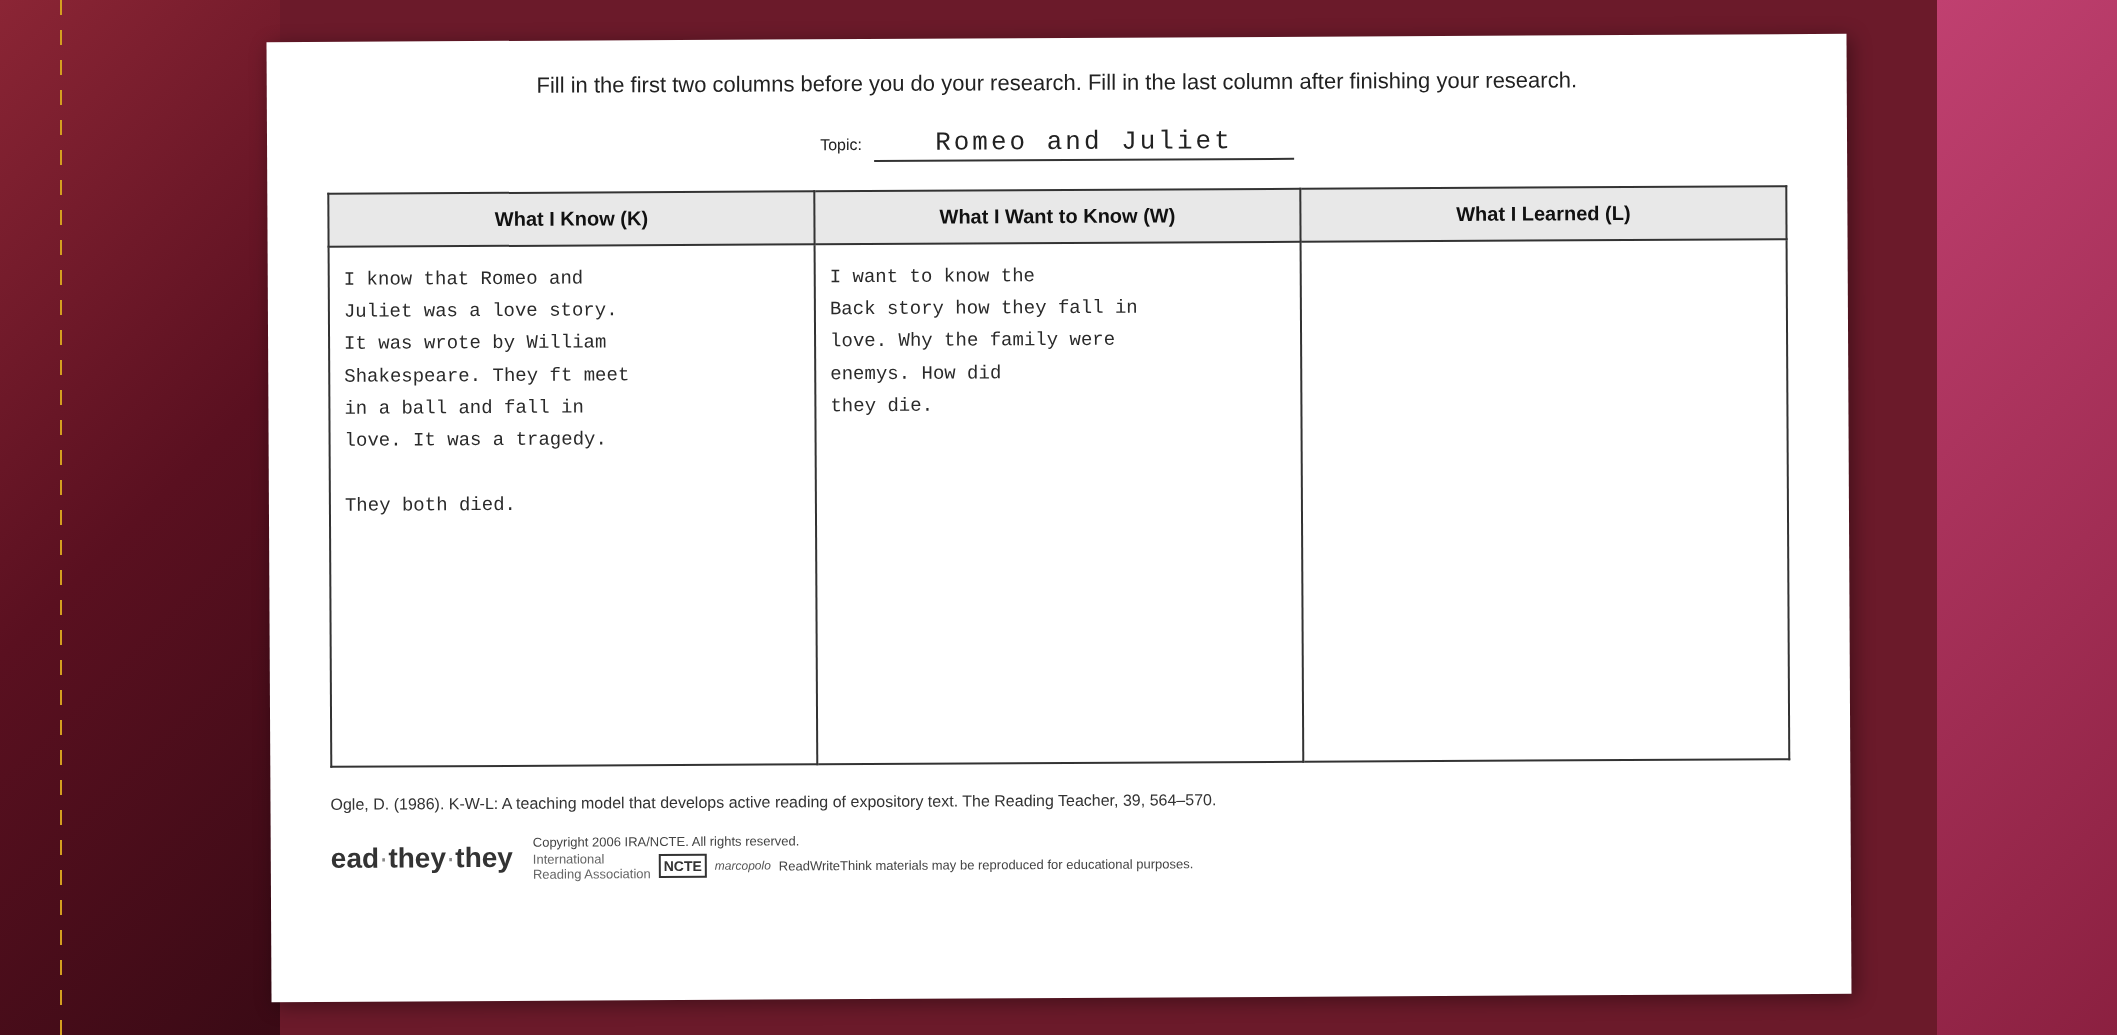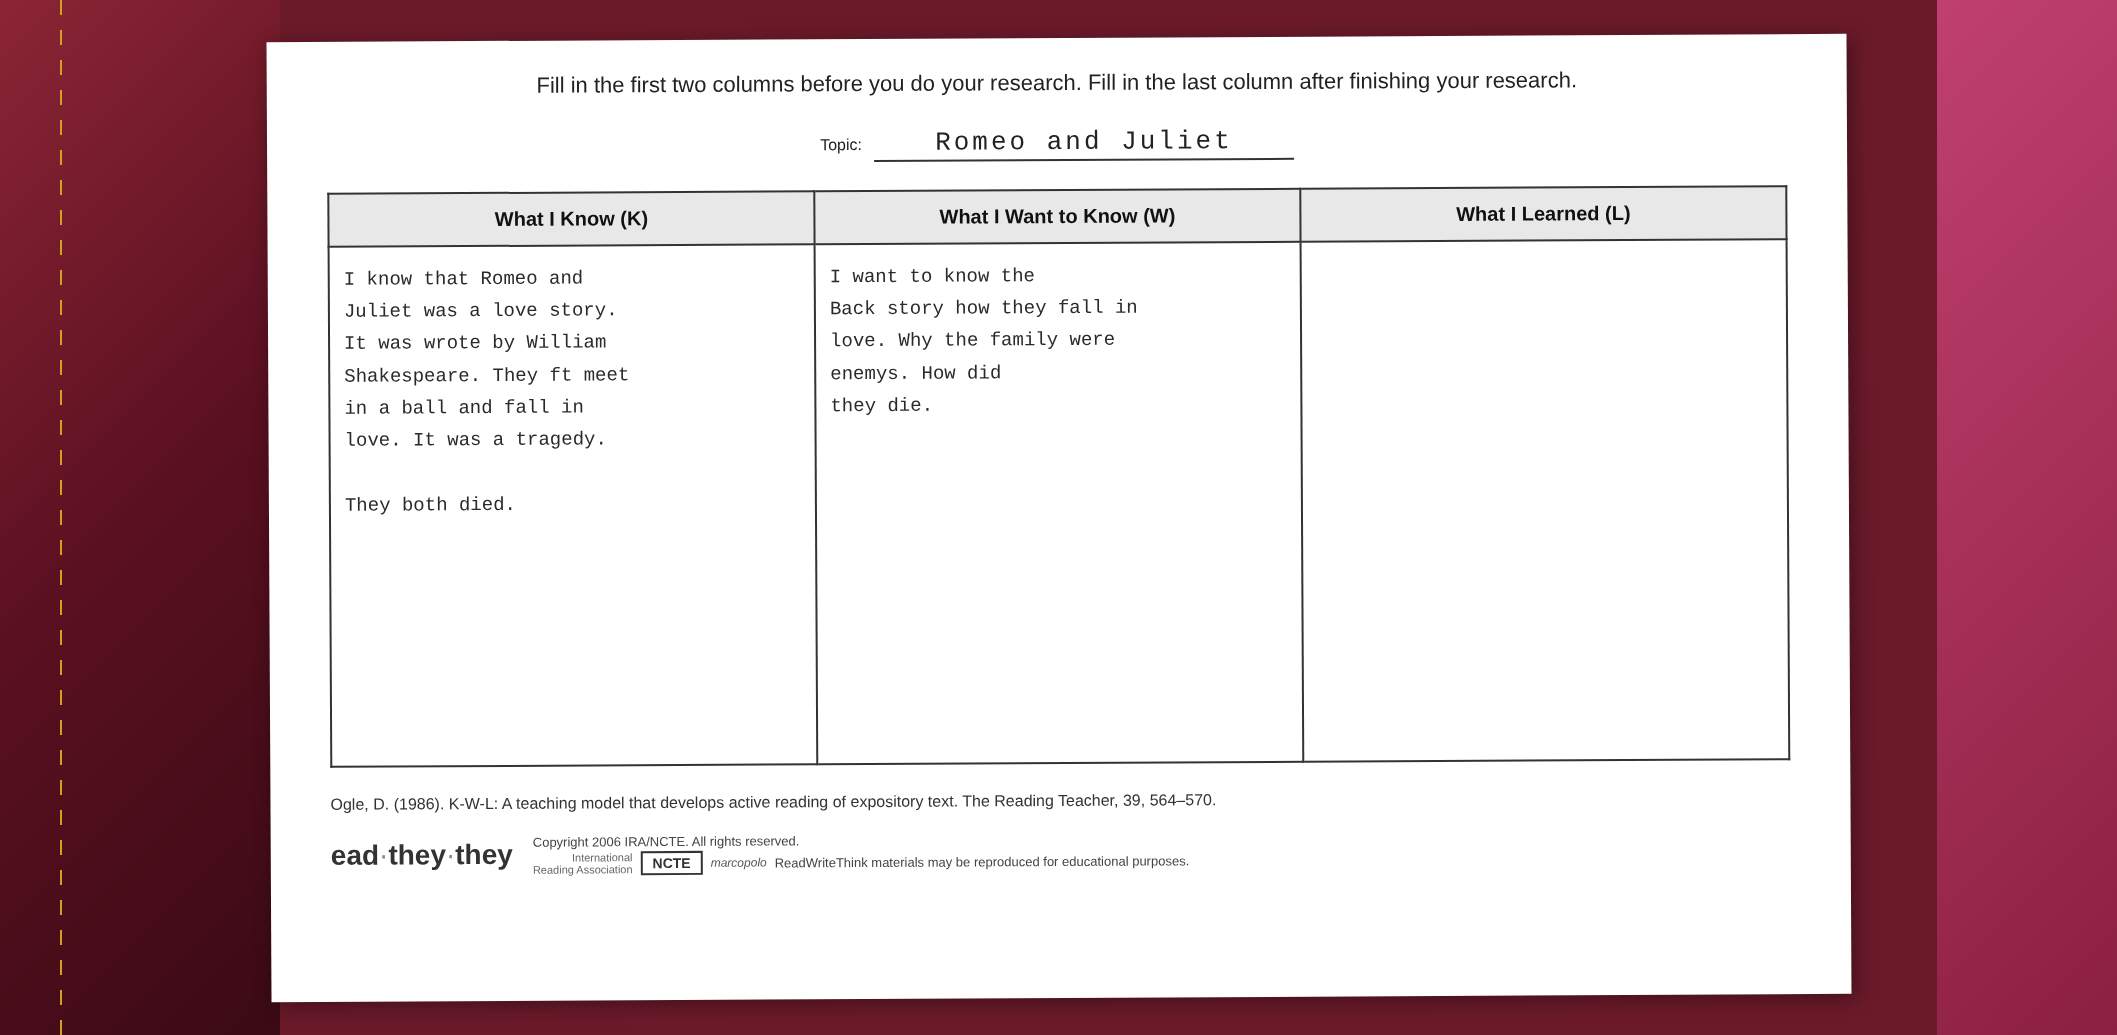--- a/index.html
+++ b/index.html
@@ -174,21 +174,21 @@
       display: flex;
       align-items: center;
       gap: 8px;
       font-size: 13px;
       font-family: Arial, sans-serif;
       color: #555;
     }
 
     .ncte-box {
       border: 2px solid #333;
-      padding: 2px 10px;
+      padding: 2px 3px;
       font-weight: bold;
       font-size: 14px;
       color: #333;
     }
   </style>
 </head>
 <body>
 
 <div class="bg-left">
   <div class="stitching"></div>
@@ -242,21 +242,21 @@
 
   <div class="footer-brand">
     <div>
       <span class="brand-name">
         <span>ead</span><span style="color:#888;font-weight:normal;">·</span><span>they</span><span style="color:#888;font-weight:normal;">·</span><span>they</span>
       </span>
     </div>
     <div>
       <div class="brand-sub">Copyright 2006 IRA/NCTE. All rights reserved.</div>
       <div class="brand-logos">
-        <span style="font-size:11px; color:#666;text-align:right;">International<br>Reading Association</span>
+        <span style="font-size:13px; color:#666;">International<br>Reading Association</span>
         <span class="ncte-box">NCTE</span>
         <span style="font-style:italic; font-size:12px;">marcopolo</span>
         <span class="brand-sub">ReadWriteThink materials may be reproduced for educational purposes.</span>
       </div>
     </div>
   </div>
 
 </div>
 
 </body></html>

